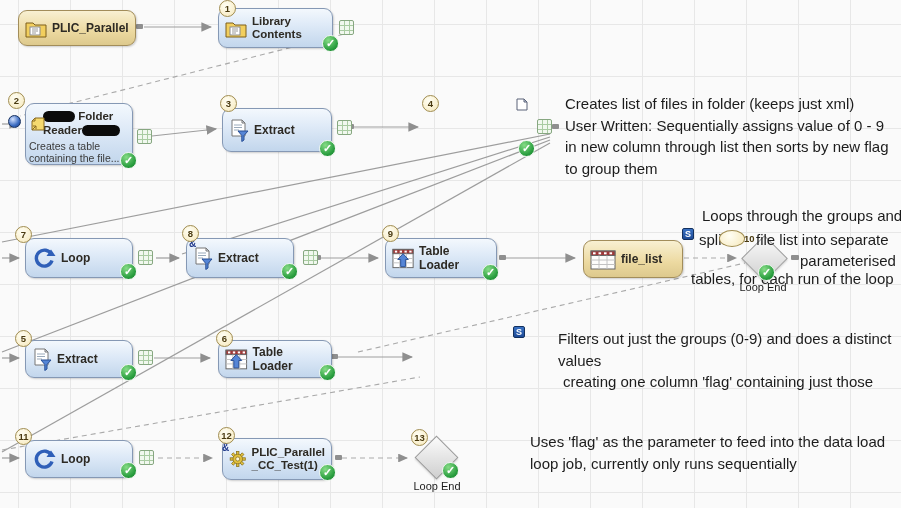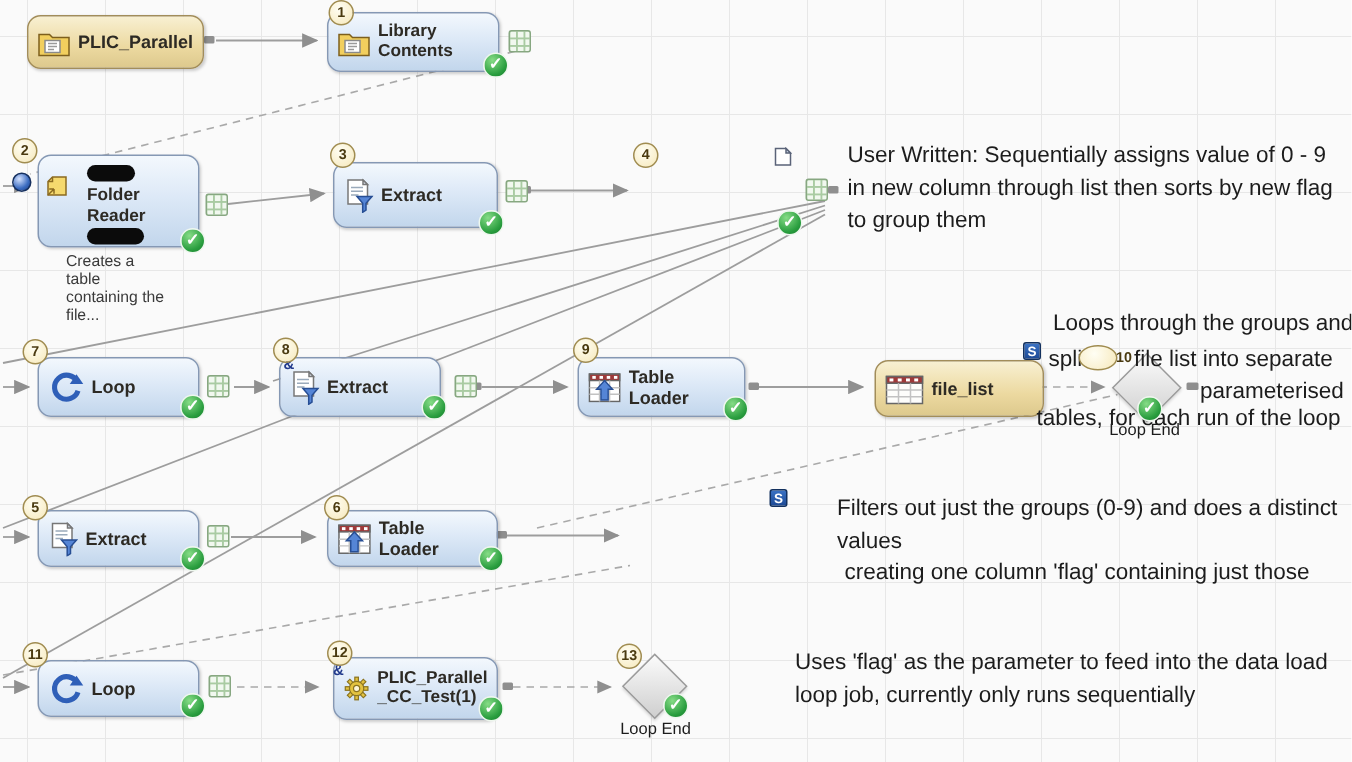--- a/index.html
+++ b/index.html
@@ -132,21 +132,21 @@
       <path d="M1 5 h7 l2 2 h11 v12 h-20 z" fill="#f2cf5e" stroke="#7d5f1d"></path>
       <rect x="5" y="9" width="10" height="8" fill="#fff" stroke="#8a8a8a"></rect>
       <path d="M7 11 h6 M7 13 h6 M7 15 h4" stroke="#9a9a9a" stroke-width="1" fill="none"></path>
     </svg>
     <span class="lbl2">
       <span>Library</span><br>
       <span>Contents</span>
     </span>
   </div>
 
-  <div class="node blue" style="left:25px;top:103px;width:108px;height:62px;display:block;padding:5px 17px;">
+  <div class="node blue" style="left:25px;top:103px;width:108px;height:62px;display:block;padding:5px 2px;">
     <div class="fr-title">
       <span class="redact" style="width:32px"></span>
       <span>Folder</span><br>
       <span>Reader</span><span class="redact" style="width:38px"></span>
     </div>
     <div class="fr-sub">
       <span>Creates a table</span><br>
       <span>containing the file...</span>
     </div>
   </div>
@@ -198,21 +198,21 @@
       <rect x="3" y="3.3" width="2.4" height="2" fill="#fff"></rect>
         <rect x="8" y="3.3" width="2.4" height="2" fill="#fff"></rect>
       <rect x="13" y="3.3" width="2.4" height="2" fill="#fff"></rect>
         <rect x="18" y="3.3" width="2.4" height="2" fill="#fff"></rect>
       <path d="M1 11.5 h21 M1 16 h21 M8 6.5 v14.5 M15 6.5 v14.5" stroke="#c2c2c2" stroke-width="1" fill="none"></path>
       <polygon points="11.5,6.5 17,12.5 14,12.5 14,20 9,20 9,12.5 6,12.5" fill="#5585d6" stroke="#274e94"></polygon>
     </svg>
     <span>Table Loader</span>
   </div>
 
-  <div class="node tan" style="left:583px;top:240px;width:113px;height:38px;">
+  <div class="node tan" style="left:583px;top:240px;width:100px;height:38px;">
     <svg width="26" height="21" viewBox="0 0 26 21">
       <rect x="1" y="2" width="24" height="18" fill="#fdfdfb" stroke="#666"></rect>
       <rect x="1" y="2" width="24" height="4.5" fill="#9e3939" stroke="#666"></rect>
       <rect x="3" y="3.3" width="2.6" height="2" fill="#fff"></rect>
         <rect x="8.5" y="3.3" width="2.6" height="2" fill="#fff"></rect>
       <rect x="14" y="3.3" width="2.6" height="2" fill="#fff"></rect>
         <rect x="19.5" y="3.3" width="2.6" height="2" fill="#fff"></rect>
       <path d="M1 11 h24 M1 15.5 h24 M9 6.5 v13.5 M17 6.5 v13.5" stroke="#c2c2c2" stroke-width="1" fill="none"></path>
     </svg>
     <span>file_list</span>
@@ -308,20 +308,21 @@
   <div class="port" style="left:339px;top:20px;"></div>
   <div class="port" style="left:137px;top:129px;"></div>
   <div class="port" style="left:337px;top:120px;"></div>
   <div class="port" style="left:537px;top:119px;"></div>
   <div class="port" style="left:138px;top:250px;"></div>
   <div class="port" style="left:303px;top:250px;"></div>
   <div class="port" style="left:138px;top:350px;"></div>
   <div class="port" style="left:139px;top:450px;"></div>
 
   <div class="ann" style="left:565px;top:93px;">
+    <div>Creates list of files in folder (keeps just xml)</div>
     <div>User Written: Sequentially assigns value of 0 - 9</div>
     <div>in new column through list then sorts by new flag</div>
     <div>to group them</div>
   </div>
 
   <div>
     <span class="ann" style="left:702px;top:205px;">Loops through the groups and</span>
     <span class="ann" style="left:699px;top:229px;">splits</span>
     <span class="ann" style="left:756px;top:229px;">file list into separate</span>
     <span class="ann" style="left:800px;top:250px;">parameterised</span>

